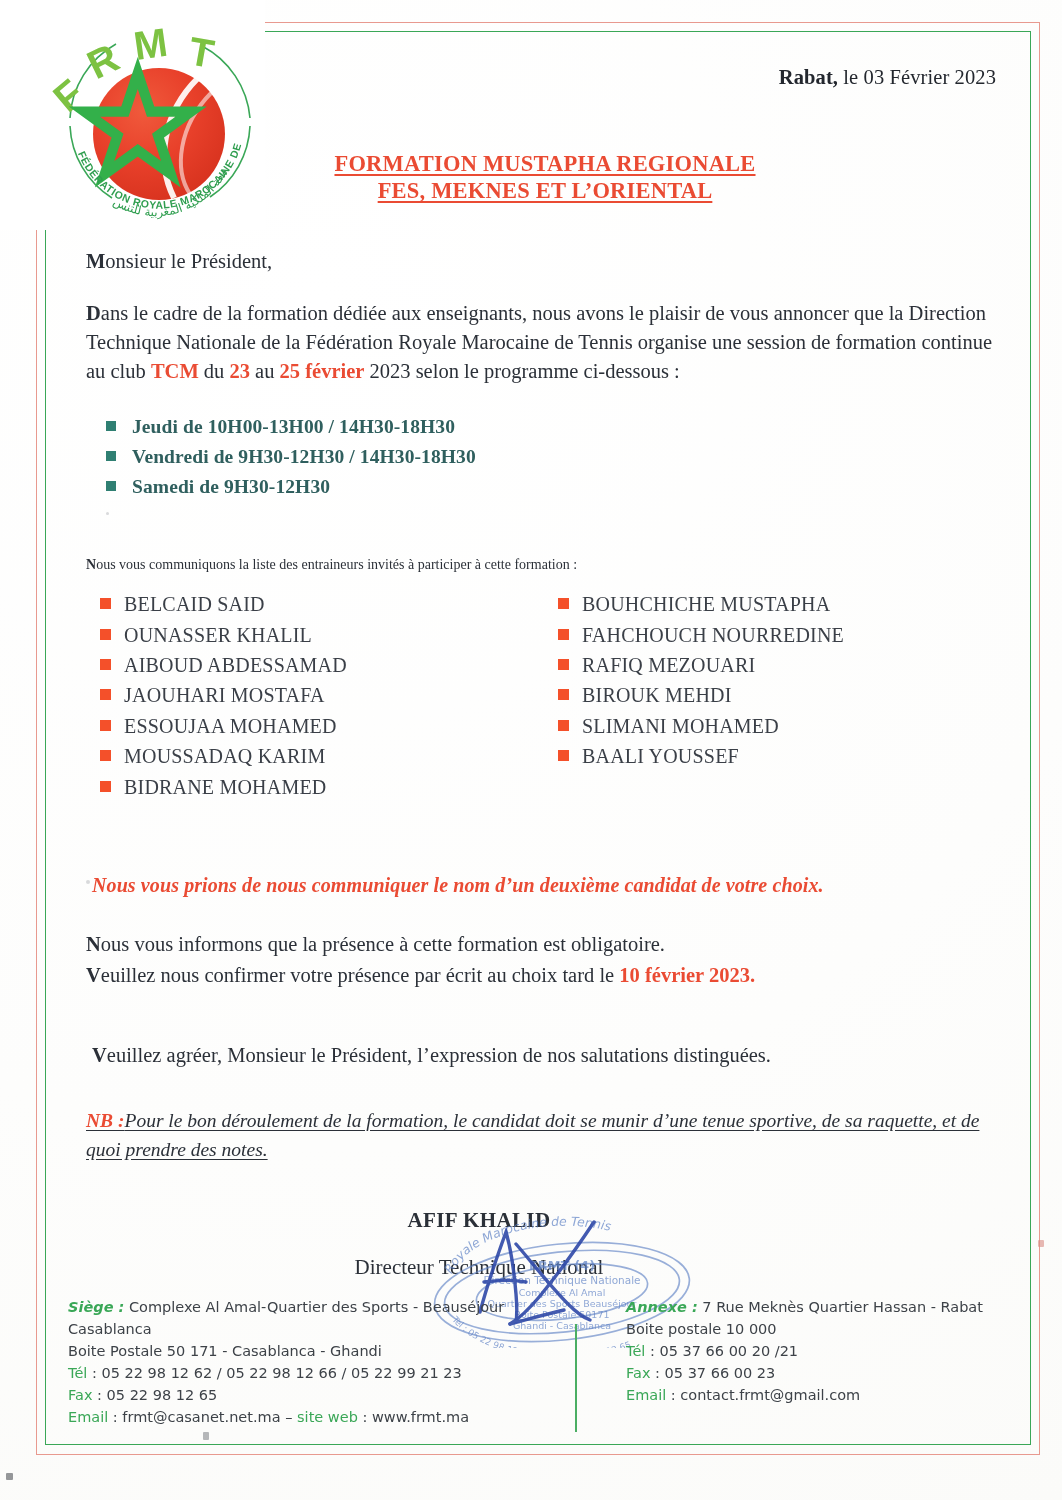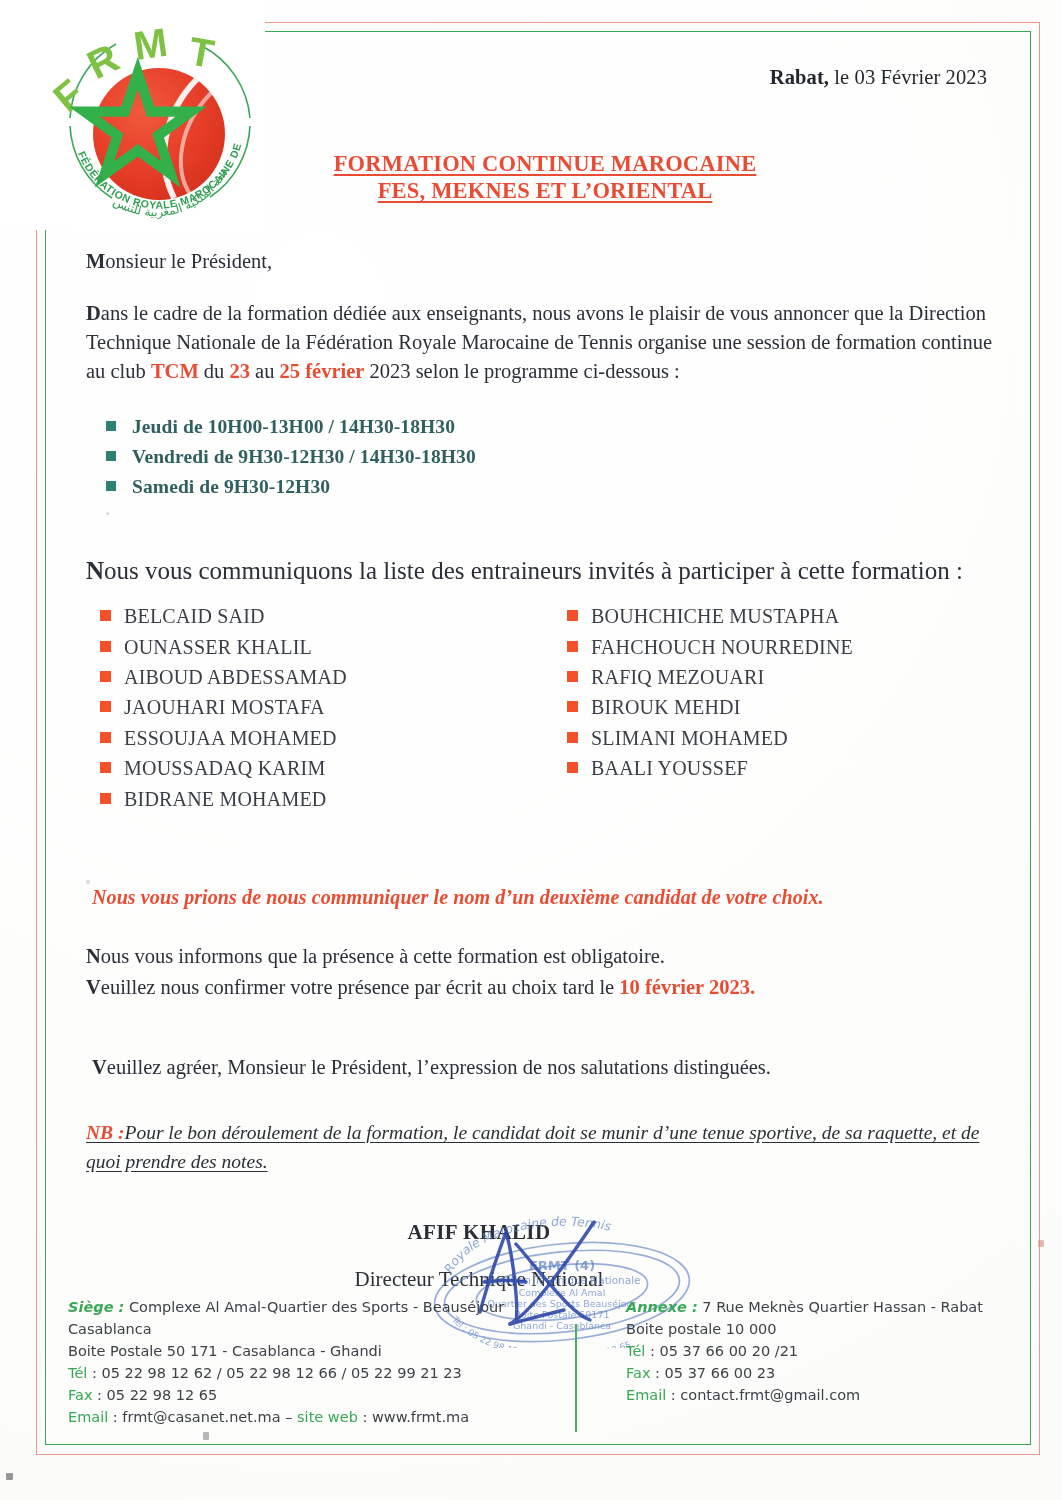--- a/index.html
+++ b/index.html
@@ -40,21 +40,21 @@
   }
 
   
   .logo{
     position:absolute;left:52px;top:22px;width:215px;height:205px;
   }
   .logo svg{display:block;width:100%;height:100%;}
 
   
   .datestamp{
-    position:absolute;right:75px;top:66px;
+    position:absolute;right:66px;top:66px;
     font-size:20.5px;letter-spacing:.1px;
     white-space:nowrap;
     color:#23272e;
     text-align:right;
   }
   .datestamp b{font-weight:bold;}
 
   .doc-title{
     position:absolute;left:265px;top:150px;width:560px;
     text-align:center;
@@ -98,28 +98,28 @@
     line-height:1.52;
     letter-spacing:.1px;
   }
   .schedule li .bullet{
     position:absolute;left:6px;top:9px;
     width:10px;height:10px;background:#2f7f72;
     display:block;
   }
 
   .communiquons{
-    font-size:25px;margin:56px 0 0 0;
+    font-size:14px;margin:56px 0 0 0;
   }
 
   
   .names{
     margin:16px 0 0 0;
     display:flex;
-    gap:12px;
+    gap:3px;
   }
   .names-col{
     width:455px;
   }
   .names-col.right{ width:420px; }
   .names ul{list-style:none;margin:0;padding:0;}
   .names li{
     position:relative;
     padding-left:38px;
     font-size:20px;
@@ -264,21 +264,21 @@
         <textPath href="#arcAr" startOffset="24%">الجامعة الملكية المغربية للتنس</textPath>
       </text>
     </svg>
   </div>
 
   <div class="datestamp">
     <b>Rabat,</b><span> le 03 Février 2023</span>
   </div>
 
   <div class="doc-title">
-    <span>FORMATION CONTINUE MAROCAINE</span>
+    <span>FORMATION MUSTAPHA REGIONALE</span>
     <span>FES, MEKNES ET L’ORIENTAL</span>
   </div>
 
   <div class="body-wrap">
 
     <p class="salutation"><span class="dropcap">M</span><span>onsieur le Président,</span></p>
 
     <p class="para"><span class="dropcap">D</span><span>ans le cadre de la formation dédiée aux enseignants, nous avons le plaisir de vous annoncer que la Direction Technique Nationale de la Fédération Royale Marocaine de Tennis organise une session de formation continue au club </span><span class="red">TCM</span><span> du </span><span class="red">23</span><span> au </span><span class="red">25 février</span><span> 2023 selon le programme ci-dessous :</span></p>
 
     <ul class="schedule">

